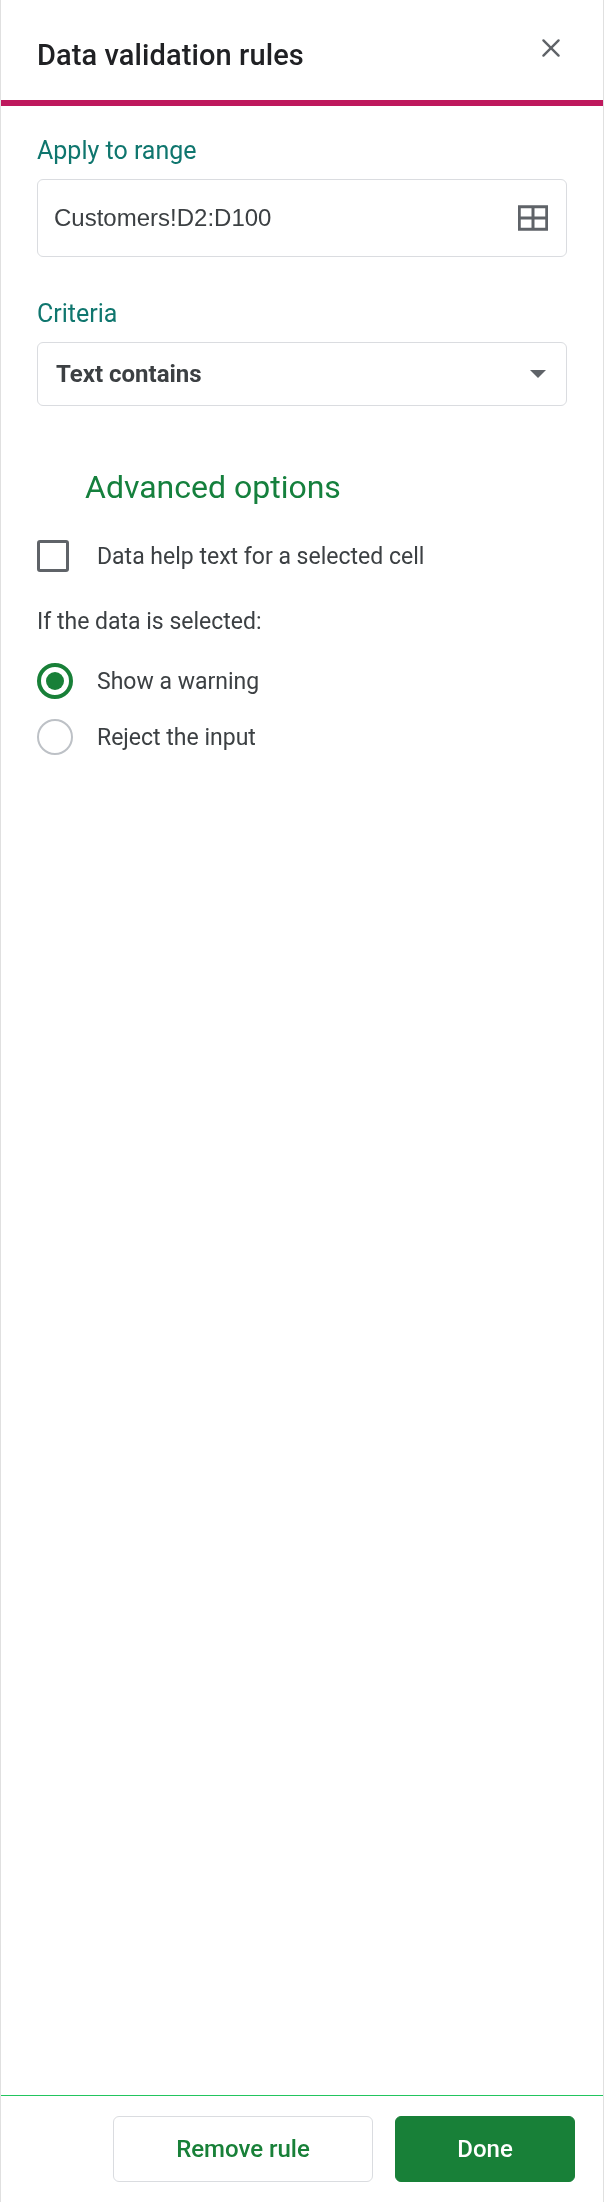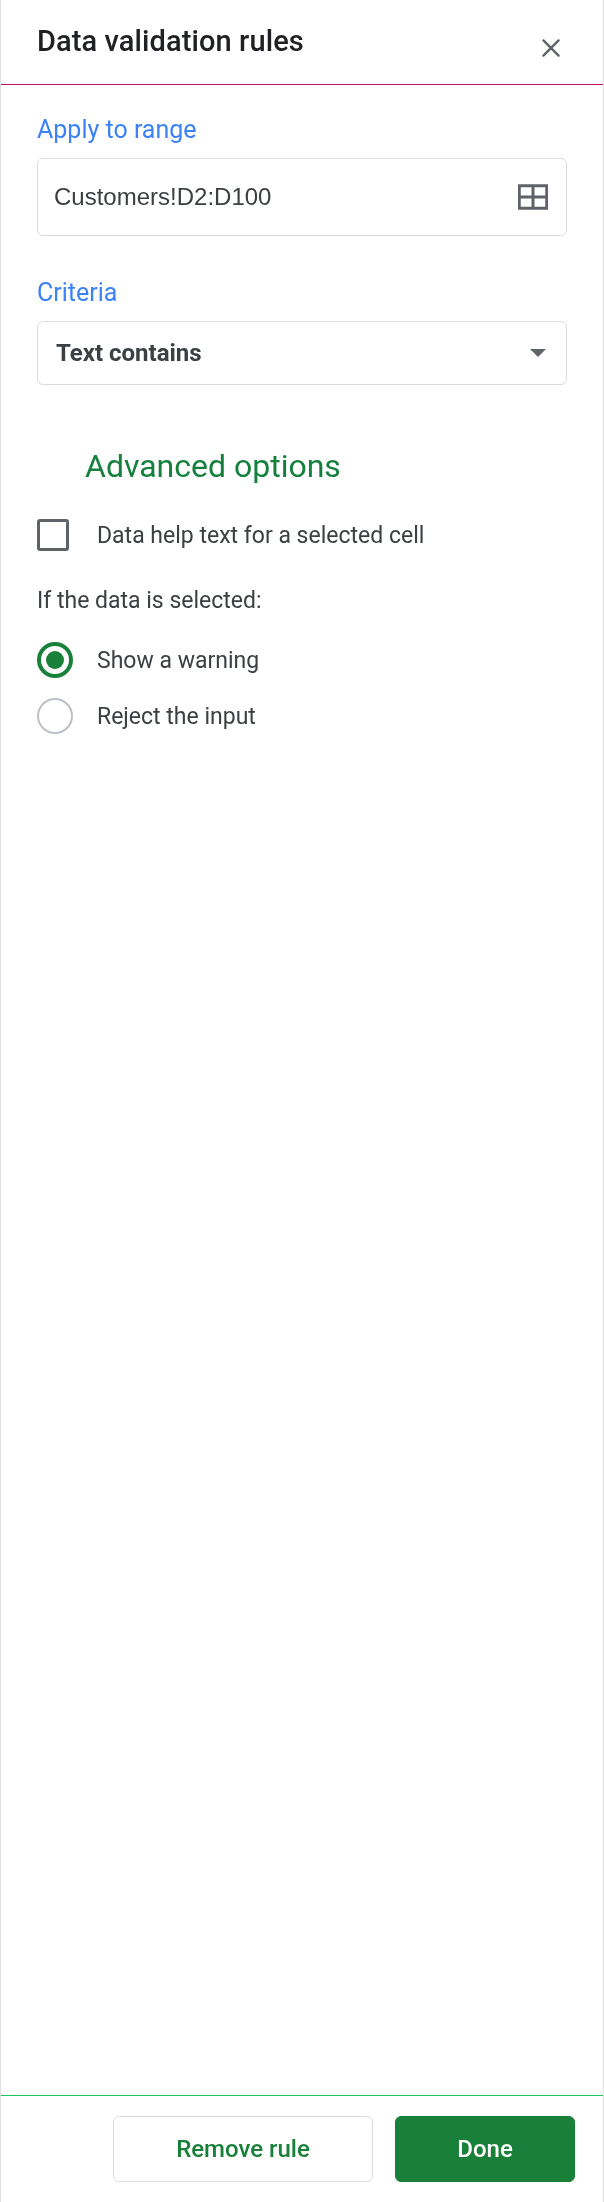--- a/index.html
+++ b/index.html
@@ -13,24 +13,24 @@
       height: 2202px;
       background: #fff;
       color: #3c4043;
       display: flex;
       flex-direction: column;
       border-left: 1px solid #e0e0e0;
       border-right: 1px solid #e0e0e0;
     }
     .header {
       display: flex;
-      align-items: flex-start;
+      align-items: flex-end;
       justify-content: space-between;
-      padding: 24px 28px 12px 36px;
-      border-bottom: 1px solid #be185d;
+      padding: 24px 28px 28px 36px;
+      border-bottom: 6px solid #be185d;
     }
     .header-title {
       font-size: 29px;
       font-weight: 500;
       color: #202124;
       letter-spacing: 0.1px;
     }
     .close-icon {
       width: 48px;
       height: 48px;
@@ -44,21 +44,21 @@
       width: 26px;
       height: 26px;
     }
     .content {
       padding: 30px 36px 0 36px;
       flex: 1 1 auto;
       overflow: hidden;
     }
     .label {
       font-size: 25px;
-      color: #3b82f6;
+      color: #0f766e;
       margin-bottom: 14px;
     }
     .field-row {
       margin-bottom: 42px;
     }
     .field-row.tight {
       margin-bottom: 26px;
     }
     .input-wrap {
       position: relative;

